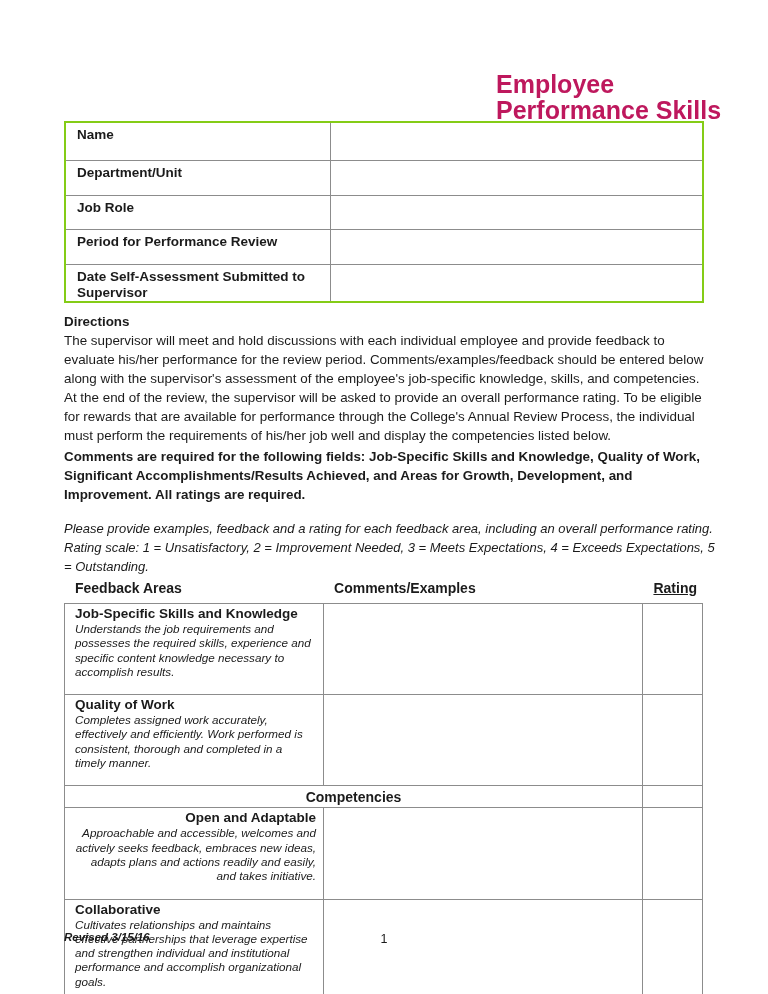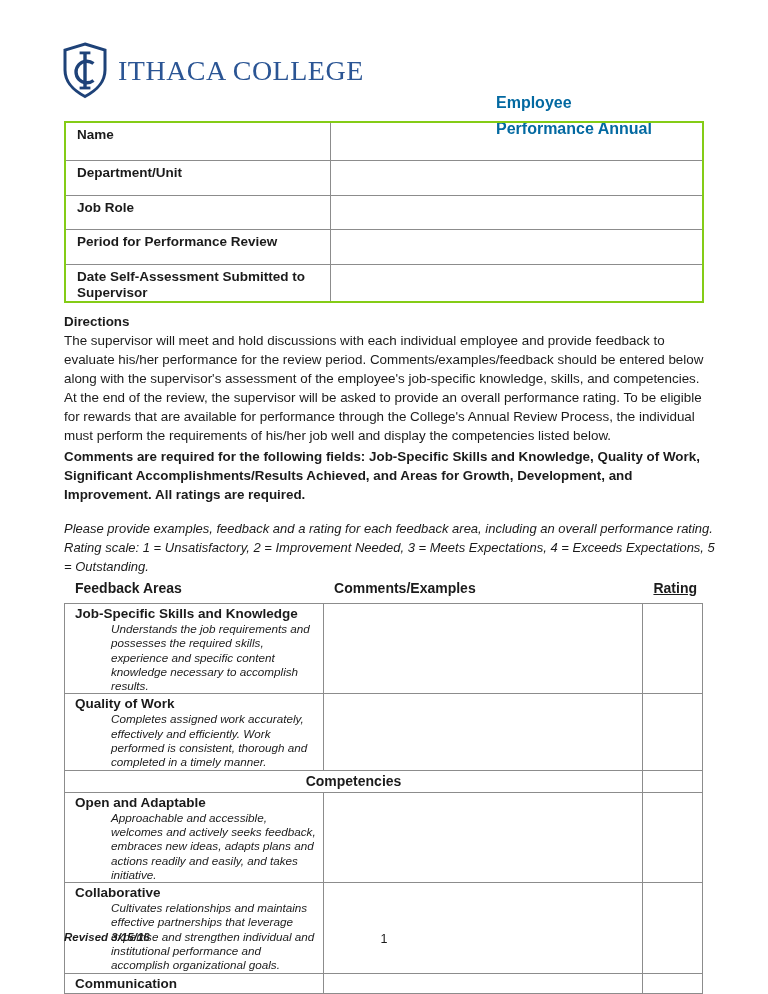--- a/index.html
+++ b/index.html
@@ -6,22 +6,22 @@
   body { font-family:"Liberation Sans", sans-serif; color:#1b1b1b; }
   .page { position:relative; width:768px; height:994px; background:#ffffff; overflow:hidden; }
 
   
   .logo { position:absolute; left:62px; top:42px; display:flex; align-items:center; }
   .logo svg { display:block; }
   .wordmark { font-family:"Liberation Serif", serif; font-size:28px; color:#2b5594;
               letter-spacing:0.5px; margin-left:10px; white-space:nowrap; }
 
   
-  .title { position:absolute; left:496px; top:71px; font-size:16px; font-weight:bold;
-           line-height:26px; color:#0369a1;margin-top:19px; }
+  .title { position:absolute; left:496px; top:71px; font-size:25px; font-weight:bold;
+           line-height:26px; color:#be185d; }
 
   
   .info-table { position:absolute; left:64px; top:121px; width:638px;
                 border-collapse:collapse; table-layout:fixed;
                 border:2px solid #84cc16; }
   .info-table td { border:1px solid #8c8c8c; vertical-align:top; }
   .info-table td.label { font-weight:bold; font-size:13.5px; padding:4px 8px 0 11px; line-height:16px; }
   .info-table td.value { padding:0; }
   .info-table tr:nth-child(1) { height:38px; }
   .info-table tr:nth-child(2) { height:35px;padding-left:34px; }
@@ -43,57 +43,47 @@
                 font-weight:bold; font-size:14px;gap:21px; }
   .fbh-area { width:259px; padding-left:11px; box-sizing:border-box; }
   .fbh-comments { width:319px; padding-left:7px; box-sizing:border-box; }
   .fbh-rating { width:60px; text-align:right; padding-right:5px; box-sizing:border-box;text-decoration:underline; }
 
   
   .fb-table { position:absolute; left:64px; top:603px; width:638px;
               border-collapse:collapse; table-layout:fixed;
               border:1.5px solid #3c3c3c; }
   .fb-table td { border:1px solid #8c8c8c; vertical-align:top; }
-  .fb-table td.area { padding:1px 7px 0 10px; }
+  .fb-table td.area { padding:1px 7px 15px 10px; }
   .fb-table tr.r1 { height:56px; }
   .fb-table tr.r2 { height:58px; }
   .fb-table tr.rsec { height:22px; }
-  .fb-table tr.r3 { height:68px; }
+  .fb-table tr.r3 { height:68px;text-align:right; }
   .fb-table tr.r4 { height:72px; }
   .fb-table tr.r5 { height:20px; }
   .area-title { font-weight:bold; font-size:13.5px; line-height:17px; }
-  .area-desc { font-style:italic; font-size:11.7px; line-height:14.3px;margin-left:36px; }
+  .area-desc { font-style:italic; font-size:11.7px; line-height:14.3px; }
   .section-cell { text-align:center; font-weight:bold; font-size:14px;
                   vertical-align:middle !important; padding:0; }
 
   
   .footer-revision { position:absolute; left:64px; top:931px; font-size:11.5px;
                      font-weight:bold; font-style:italic; }
   .footer-page { position:absolute; left:0; top:932px; width:768px; text-align:center;
                  font-size:12.5px; }
 </style>
 </head>
 <body>
 
 <div class="page">
 
-  <div class="logo">
-    <svg width="46" height="57" viewBox="0 0 46 57">
-      <path d="M23 2 L43 8 V28 C43 41 34 48.5 23 54.5 C12 48.5 3 41 3 28 V8 Z" fill="none" stroke="#1e4278" stroke-width="3"></path>
-      <path d="M31.5 21.5 A 10.8 10.8 0 1 0 31.5 38.5" fill="none" stroke="#1e4278" stroke-width="3.4"></path>
-      <rect x="21.3" y="10.5" width="3.4" height="36" fill="#1e4278"></rect>
-      <rect x="17.6" y="9.5" width="10.8" height="2.8" fill="#1e4278"></rect>
-      <rect x="17.6" y="44.6" width="10.8" height="2.8" fill="#1e4278"></rect>
-    </svg>
-    <span class="wordmark">ITHACA COLLEGE</span>
-  </div>
 
   <div class="title">
     <div>Employee</div>
-    <div>Performance Annual</div>
+    <div>Performance Skills</div>
   </div>
 
   <table class="info-table">
     <colgroup>
         <col style="width:265px">
         <col style="width:373px">
       </colgroup>
     <tbody>
         <tr>
       <td class="label">Name</td>

